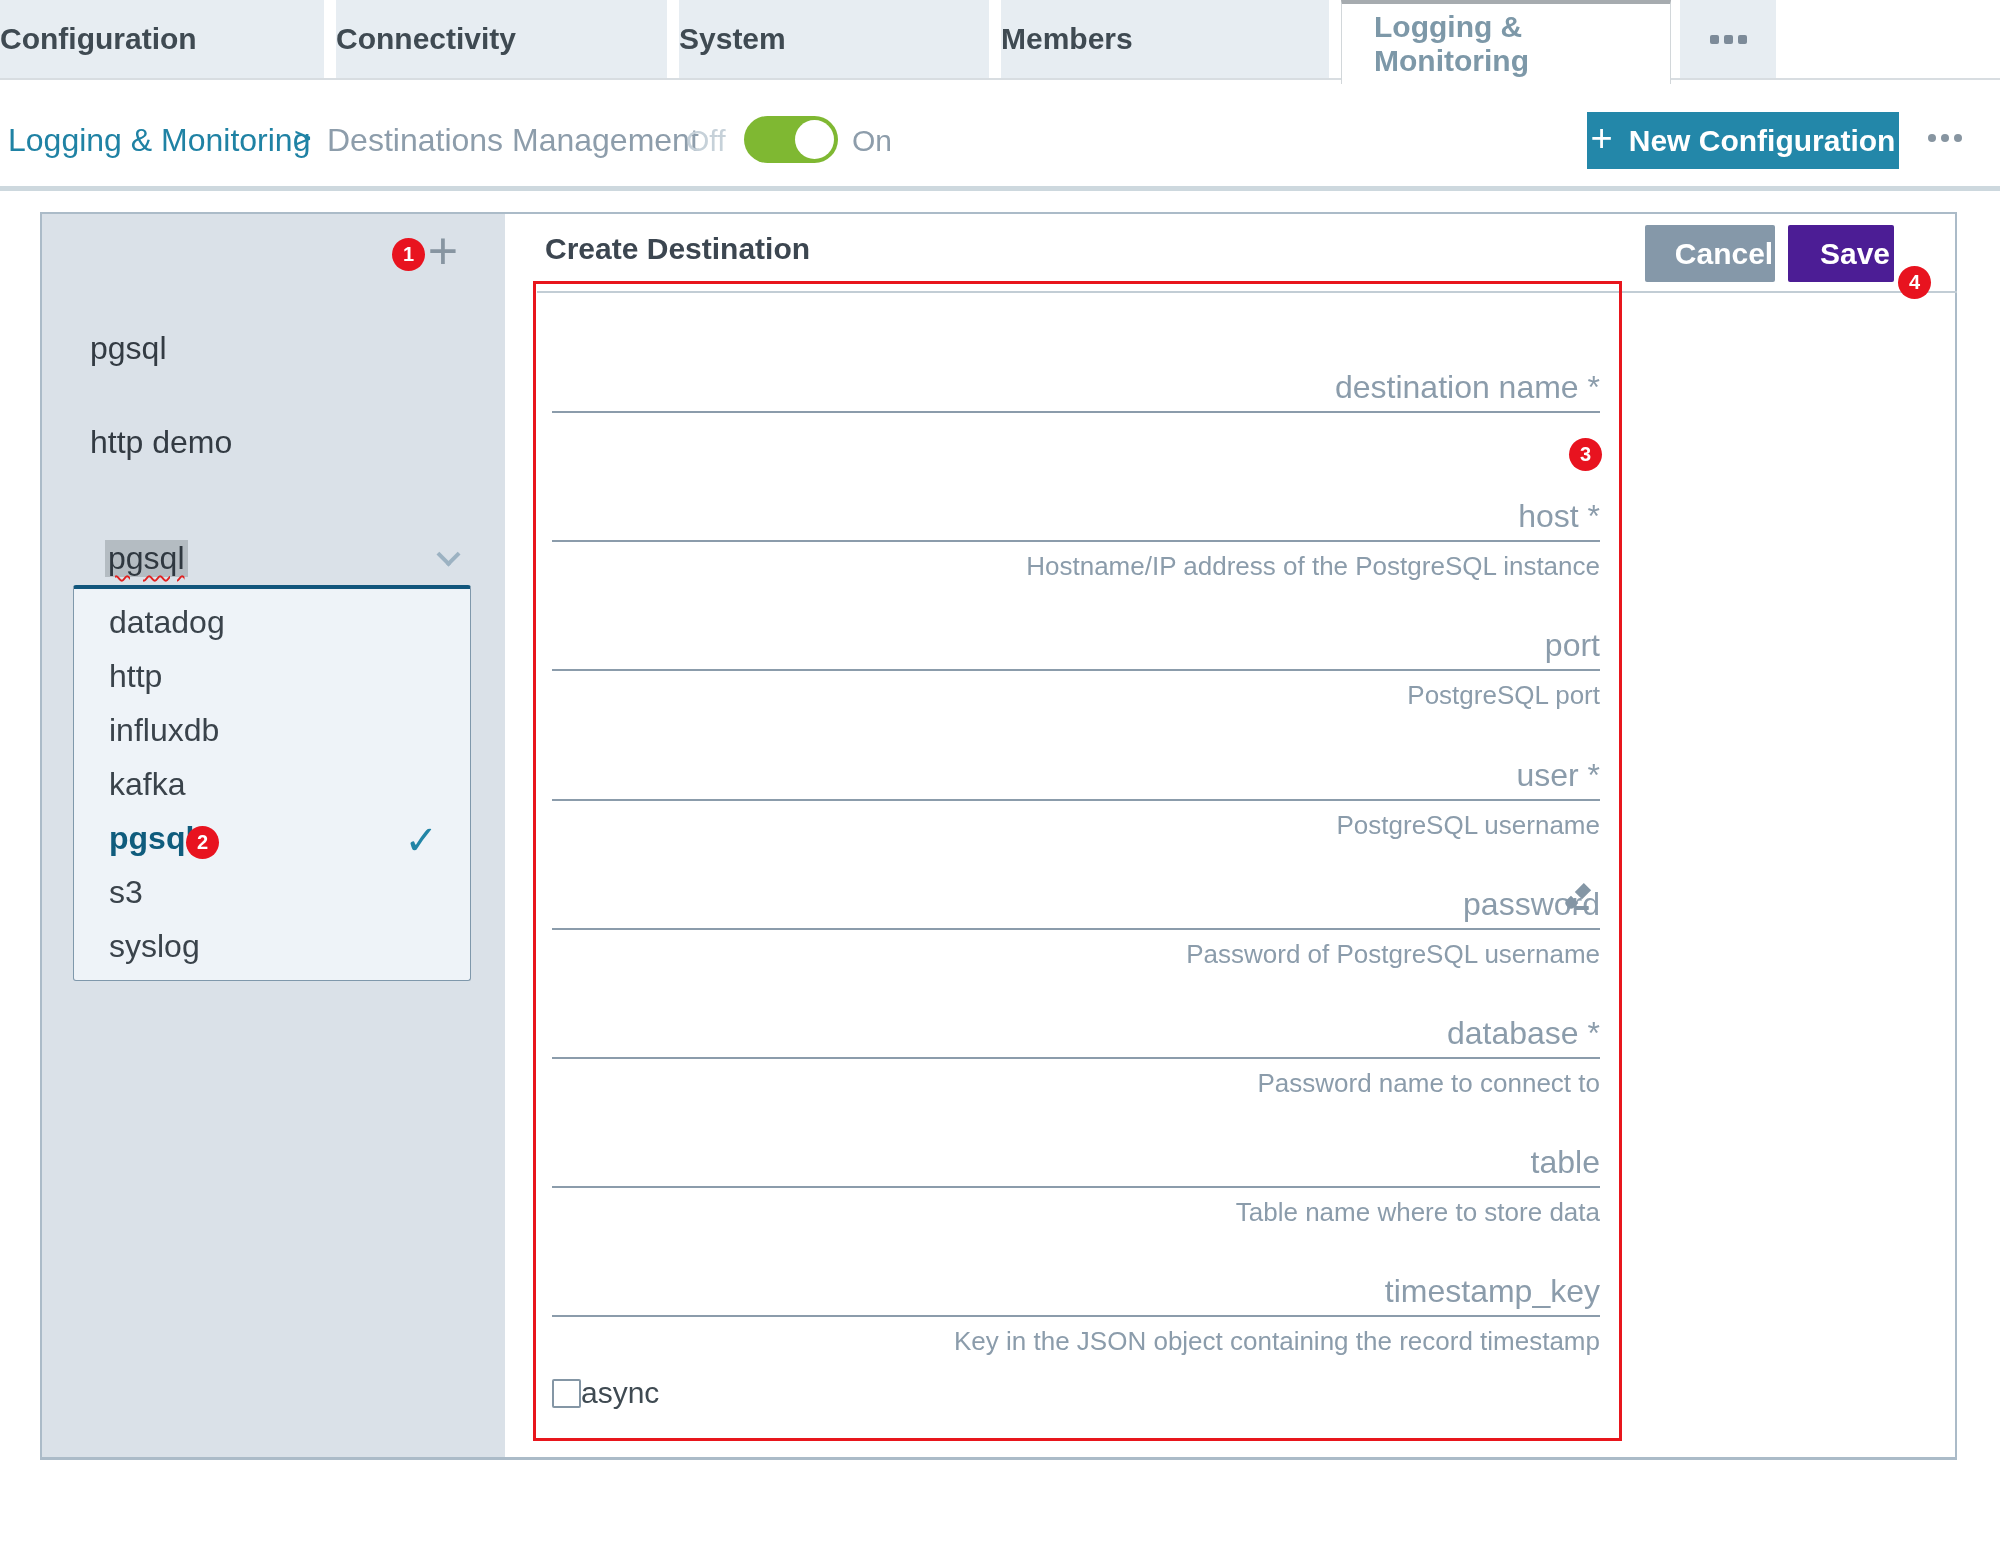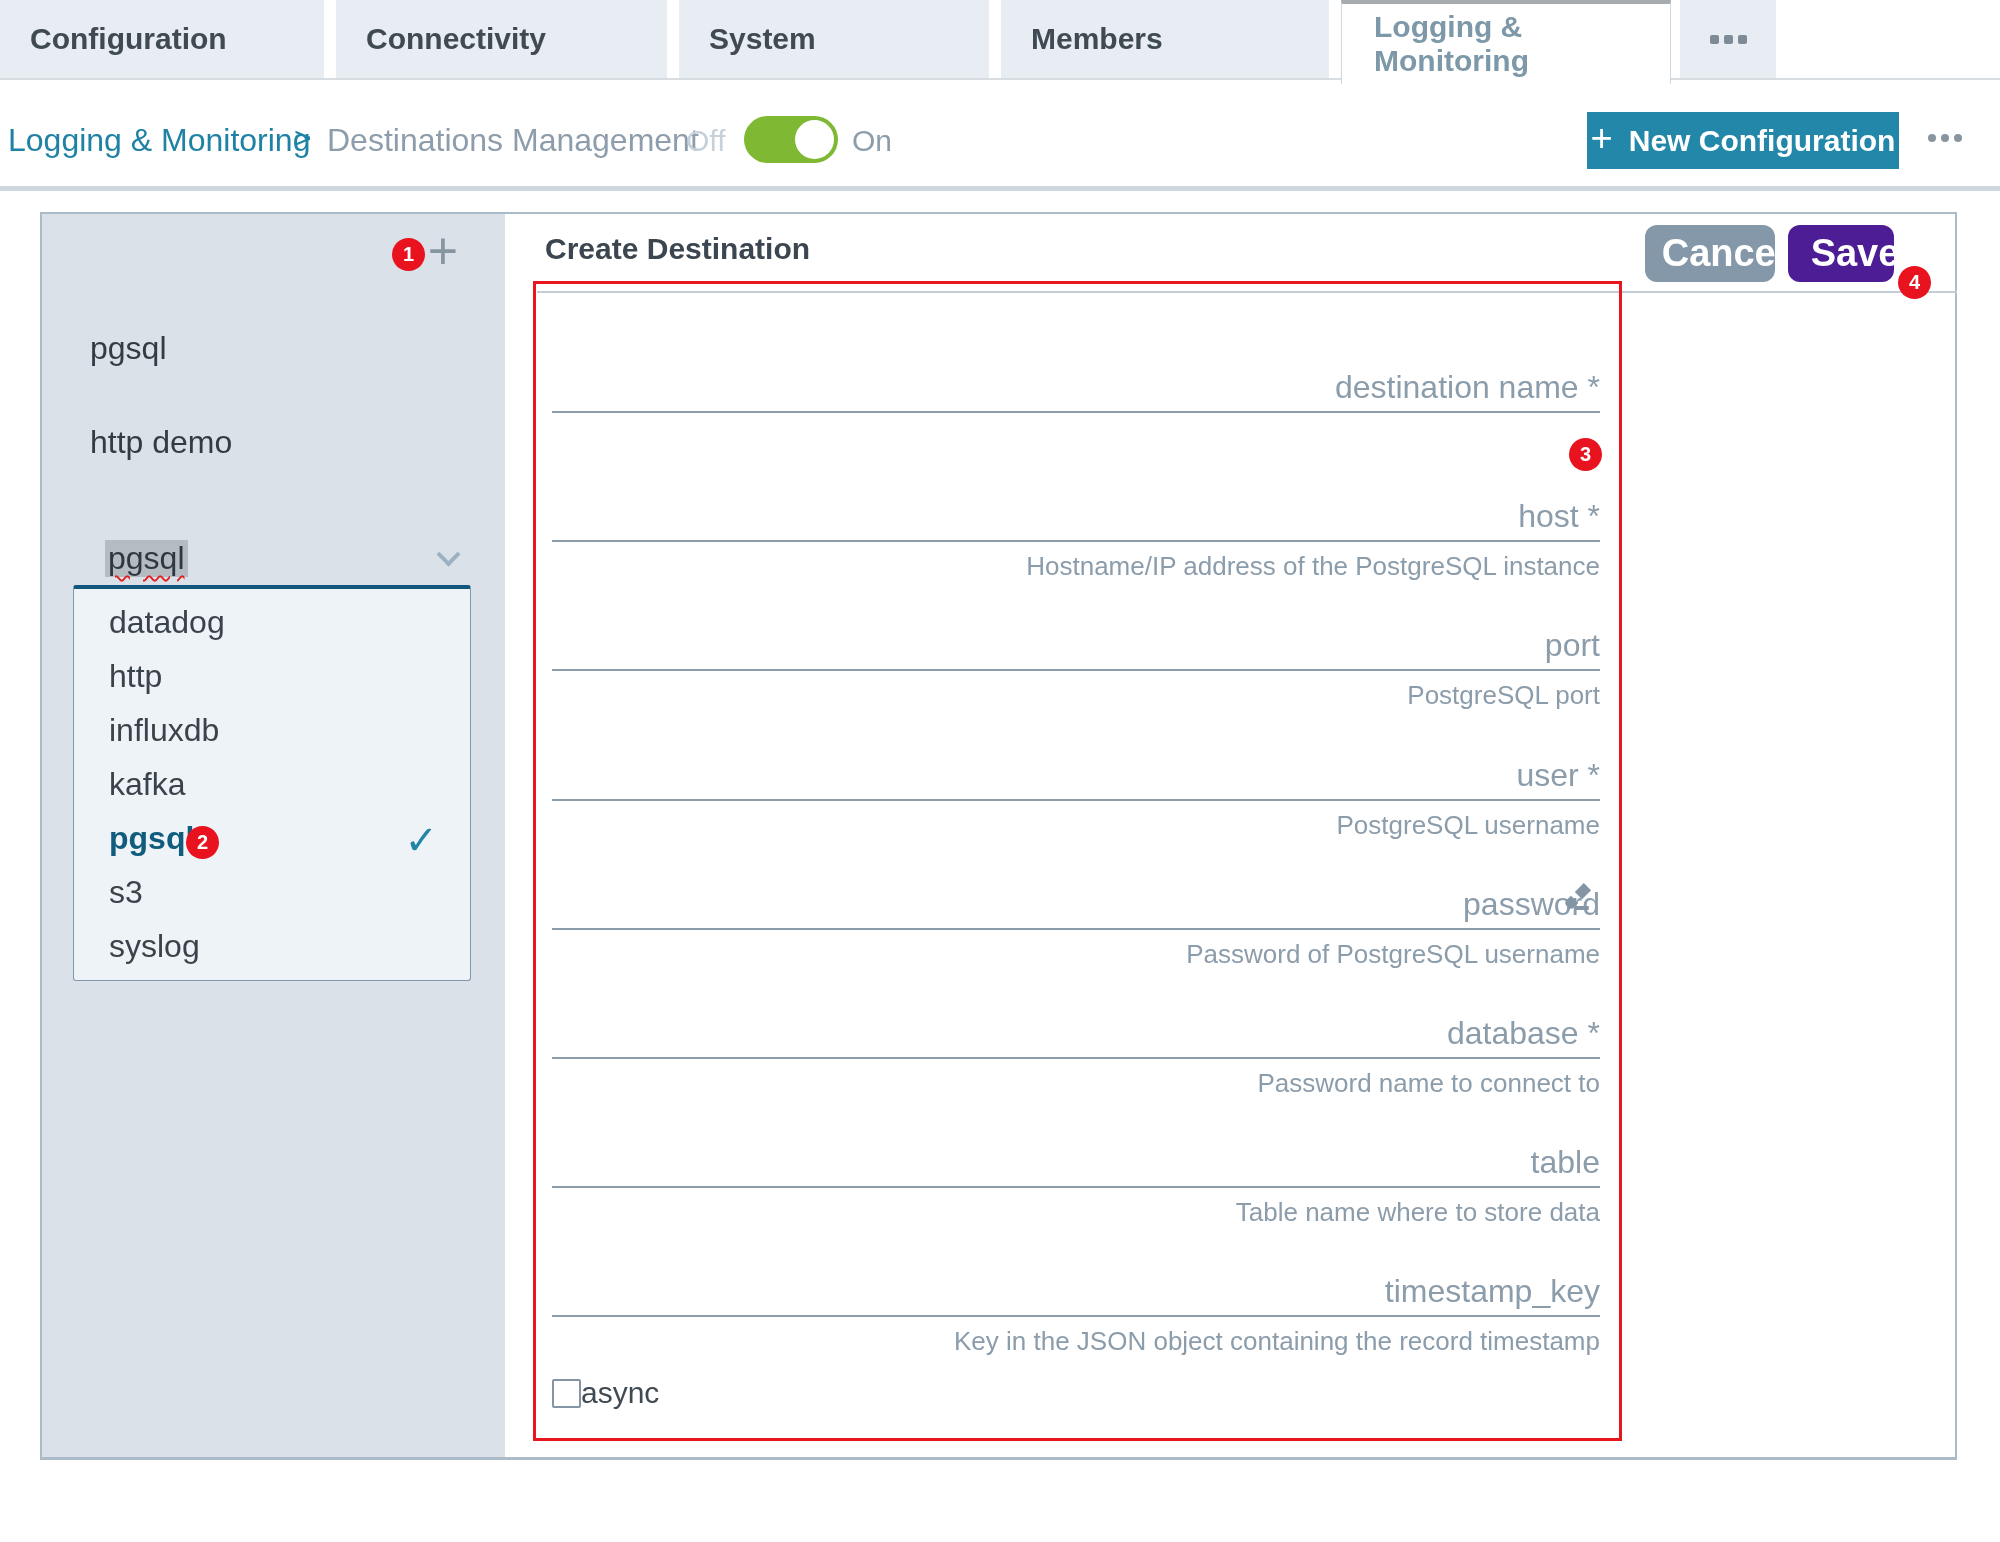--- a/index.html
+++ b/index.html
@@ -7,21 +7,21 @@
   body {
     width:2000px; height:1542px; position:relative; background:#ffffff;
     font-family:"Liberation Sans", sans-serif; overflow:hidden; color:#3c4650;
   }
 
   
   .tabbar { position:absolute; top:0; left:0; width:2000px; height:82px; }
   .tabbar-underline { position:absolute; top:78px; left:0; width:2000px; height:2px; background:#d8dde1; }
   .tab {
     position:absolute; top:0; height:78px; background:#e7edf2;
-    display:flex; align-items:center; padding-left:30px;
+    display:flex; align-items:center; 
     font-size:30px; font-weight:700; color:#3f4a52; cursor:default;
   }
   .tab.active {
     height:84px; background:#ffffff; z-index:2;
     border-top:4px solid #a6abaf; border-left:1px solid #d2d7da; border-right:1px solid #d2d7da;
     color:#7d98a8;
   }
   .tab-overflow { justify-content:center; padding-left:0; }
   .dots { display:flex; gap:5px; align-items:center; }
   .dots i { display:block; width:9px; height:9px; border-radius:2px; background:#7d8b99; }
@@ -85,21 +85,21 @@
   .option.selected { color:#0f5c7d; font-weight:700; }
   .option .check {
     position:absolute; right:32px; top:6px; font-size:40px; color:#2185a6;
     font-family:"DejaVu Sans", sans-serif; font-weight:400;
   }
 
   
   .main-title { position:absolute; left:503px; top:18px; font-size:30px; font-weight:700; color:#3c4650; }
   .btn {
     position:absolute; top:11px; height:57px; display:flex; align-items:center; justify-content:center;
-    font-size:38px; font-weight:700; color:#ffffff; border-radius:12px; cursor:pointer;padding-left:28px;
+    font-size:30px; font-weight:700; color:#ffffff; border-radius:2px; cursor:pointer;padding-left:28px;
   }
   .btn-cancel { left:1603px; width:130px; background:#8598a9; }
   .btn-save   { left:1746px; width:106px; background:#4c1d95; cursor:default; }
   .hdr-divider { position:absolute; left:495px; top:77px; width:1420px; height:2px; background:#c2cdd5; }
 
   
   .field { position:absolute; left:552px; width:1048px;text-align:right; }
   .field .flabel { font-size:32px; line-height:38px; color:#8b9cab; }
   .field .fline  { margin-top:5px; height:2px; background:#8b9cab; }
   .field .fhelp  { margin-top:9px; font-size:26px; line-height:30px; color:#8b9cab; }

